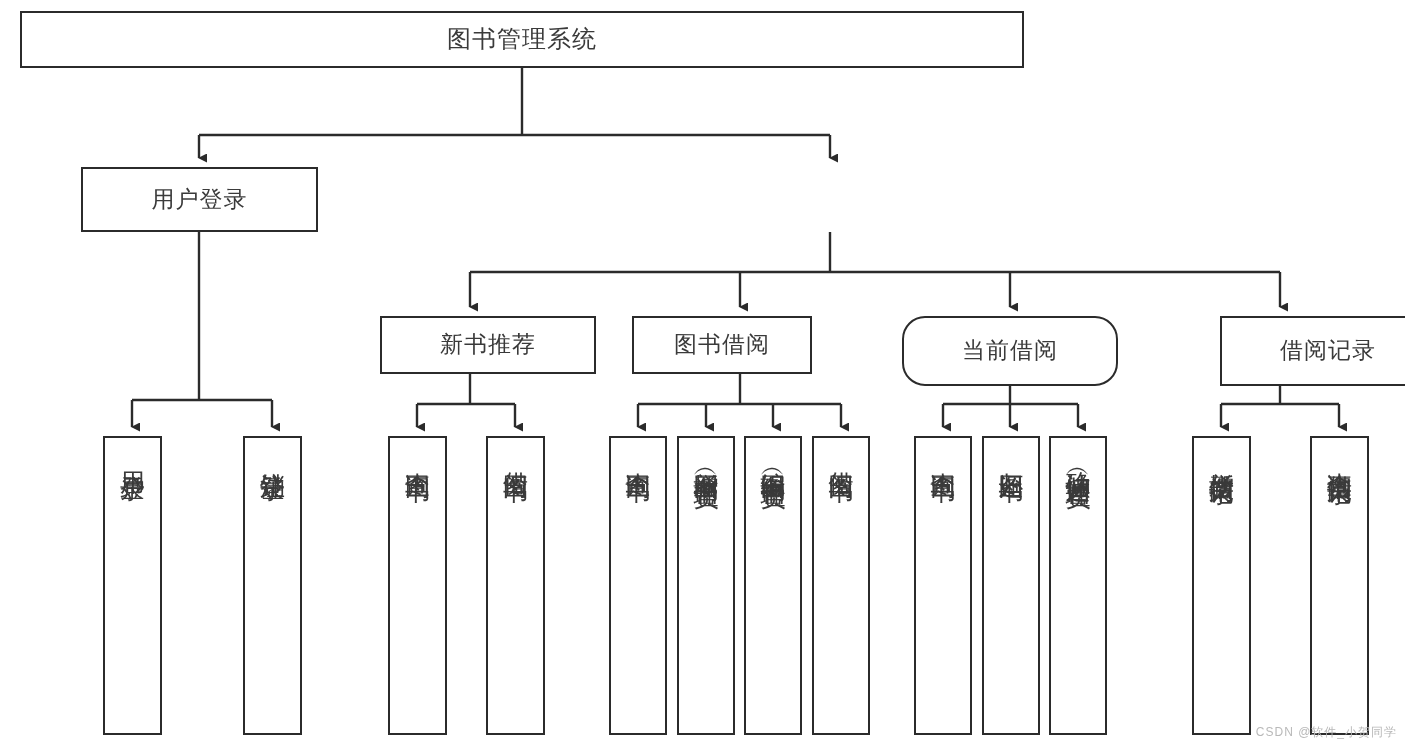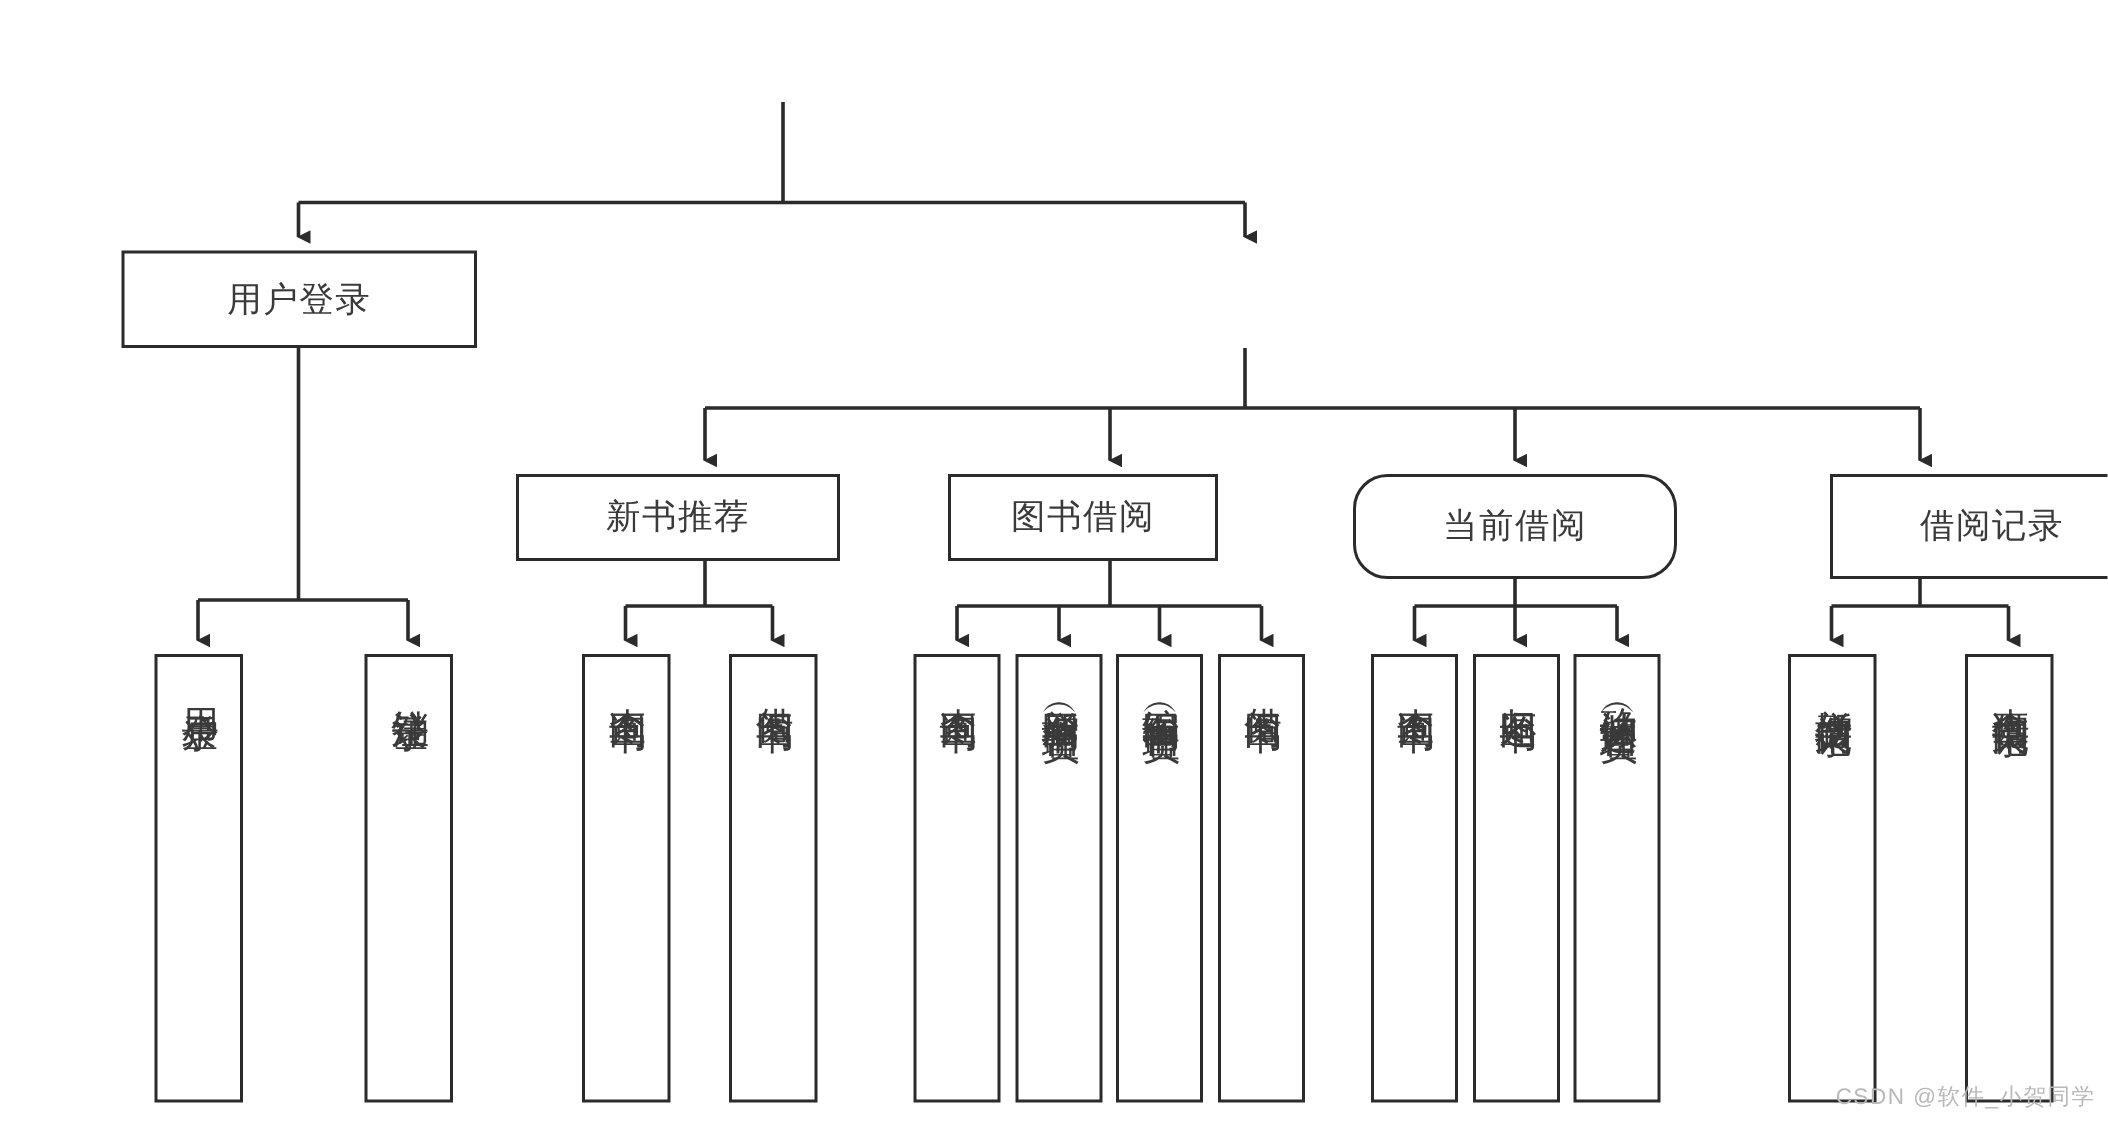--- a/index.html
+++ b/index.html
@@ -44,21 +44,21 @@
     text-orientation:upright;
     font-size:25px;
     letter-spacing:2px;
     line-height:1;
     white-space:nowrap;
   }
   .watermark{
     position:absolute;
     right:8px;
     bottom:6px;
-    font-size:15px;
+    font-size:12px;
     color:#b9b9b9;
     letter-spacing:1px;
     white-space:nowrap;
   }
 </style>
 </head>
 <body>
 
 <div id="canvas">
 
@@ -105,26 +105,29 @@
       <path d="M1010,404 L1010,427" marker-end="url(#arrow)"></path>
       <path d="M1078,404 L1078,427" marker-end="url(#arrow)"></path>
 
       <path d="M1280,374 L1280,404"></path>
       <path d="M1221,404 L1339,404"></path>
       <path d="M1221,404 L1221,427" marker-end="url(#arrow)"></path>
       <path d="M1339,404 L1339,427" marker-end="url(#arrow)"></path>
     </g>
   </svg>
 
+  <div class="node h root" style="left:20px;top:11px;width:1004px;height:57px;">
+    <span class="lbl">图书管理系统</span>
+  </div>
 
   <div class="node h" style="left:81px;top:167px;width:237px;height:65px;">
     <span class="lbl">用户登录</span>
   </div>
 
-  <div class="node h" style="left:344px;top:316px;width:216px;height:58px;">
+  <div class="node h" style="left:380px;top:316px;width:216px;height:58px;">
     <span class="lbl">新书推荐</span>
   </div>
   <div class="node h" style="left:632px;top:316px;width:180px;height:58px;">
     <span class="lbl">图书借阅</span>
   </div>
   <div class="node h" style="left:902px;top:316px;width:216px;height:70px;border-radius:23px;">
     <span class="lbl">当前借阅</span>
   </div>
   <div class="node h" style="left:1220px;top:316px;width:216px;height:70px;">
     <span class="lbl">借阅记录</span>

